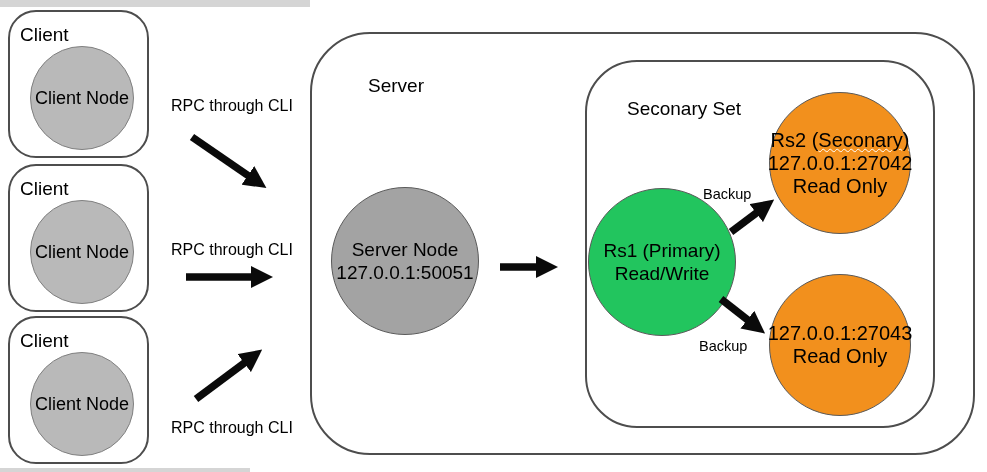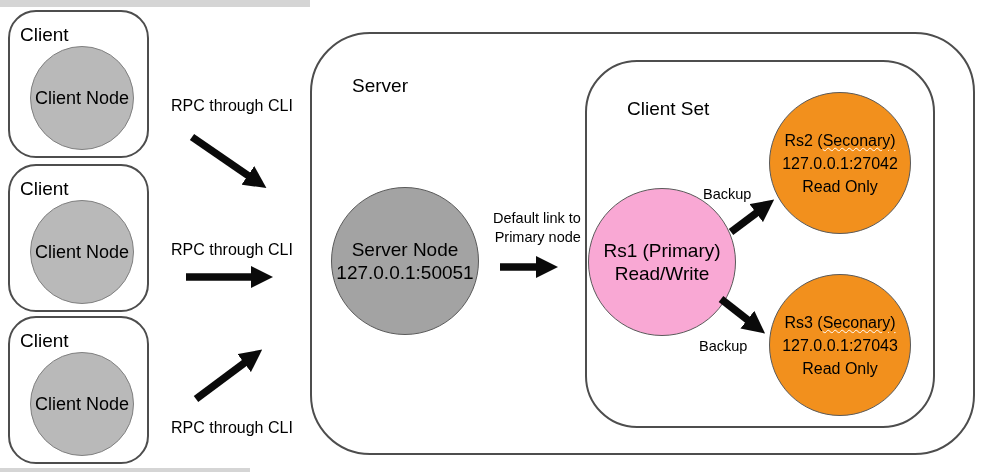--- a/index.html
+++ b/index.html
@@ -20,35 +20,35 @@
   .node{
     position:absolute;border-radius:50%;display:flex;flex-direction:column;
     align-items:center;justify-content:center;text-align:center;
     box-sizing:border-box;line-height:23px;white-space:nowrap;
   }
   .client-node{
     left:20px;top:34px;width:104px;height:104px;background:#b9b9b9;
     border:1.5px solid #808080;font-size:18px;
   }
   .server-box{left:310px;top:32px;width:665px;height:423px;border-radius:60px;}
-  .server-box .box-label{position:absolute;left:40px;top:41px;font-size:19px;}
+  .server-box .box-label{position:absolute;left:56px;top:41px;font-size:19px;}
   .replica-box{left:585px;top:60px;width:350px;height:368px;border-radius:52px;}
   .replica-box .box-label{position:absolute;left:40px;top:36px;font-size:19px;}
 
   .server-node{
     left:331px;top:187px;width:148px;height:148px;background:#a3a3a3;
     border:1.5px solid #5a5a5a;font-size:19px;
   }
   .primary-node{
-    left:588px;top:188px;width:148px;height:148px;background:#f9a8d4;
+    left:588px;top:188px;width:148px;height:148px;background:#22c55e;
     border:1.5px solid #5a5a5a;font-size:19px;
   }
   .secondary-node{
     width:142px;height:142px;background:#f2901d;
-    border:1.5px solid #5a5a5a;font-size:16px;
+    border:1.5px solid #5a5a5a;font-size:20px;
   }
   .rs2{left:769px;top:92px;}
   .rs3{left:769px;top:274px;}
   .sq{
     text-decoration-line:underline;text-decoration-style:wavy;
     text-decoration-color:#ffffff;text-decoration-thickness:1px;
   }
   .flow-label{position:absolute;font-size:16px;white-space:nowrap;}
   .small-label{position:absolute;font-size:14.5px;line-height:18.5px;white-space:nowrap;text-align:right;}
   .rpc1{left:171px;top:97px;}
@@ -84,51 +84,46 @@
     <div class="node client-node">
       <div>Client Node</div>
     </div>
   </div>
 
   <div class="rbox server-box">
     <div class="box-label">Server</div>
   </div>
 
   <div class="rbox replica-box">
-    <div class="box-label">Client Set</div>
+    <div class="box-label">Seconary Set</div>
   </div>
 
   <div class="node server-node">
     <div>Server Node</div>
     <div>127.0.0.1:50051</div>
   </div>
 
   <div class="node primary-node">
     <div>Rs1 (Primary)</div>
     <div>Read/Write</div>
   </div>
 
   <div class="node secondary-node rs2">
     <div><span>Rs2 (</span><span class="sq">Seconary)</span></div>
     <div>127.0.0.1:27042</div>
     <div>Read Only</div>
   </div>
   <div class="node secondary-node rs3">
-    <div><span>Rs3 (</span><span class="sq">Seconary)</span></div>
     <div>127.0.0.1:27043</div>
     <div>Read Only</div>
   </div>
 
   <div class="flow-label rpc1">RPC through CLI</div>
   <div class="flow-label rpc2">RPC through CLI</div>
   <div class="flow-label rpc3">RPC through CLI</div>
-  <div class="small-label deflink">
-    <div>Default link to</div>
-    <div>Primary node</div>
-  </div>
   <div class="small-label backup-top">Backup</div>
   <div class="small-label backup-bottom">Backup</div>
 
   <svg class="arrow-layer" viewBox="0 0 987 472">
     <defs>
       <marker id="ah" viewBox="0 0 10 10" refX="6" refY="5" markerWidth="3" markerHeight="3" orient="auto-start-reverse">
         <path d="M0,0 L10,5 L0,10 z" fill="#0a0a0a"></path>
       </marker>
     </defs>
     <line x1="192" y1="137" x2="259" y2="183" stroke="#0a0a0a" stroke-width="7.5" marker-end="url(#ah)"></line>

